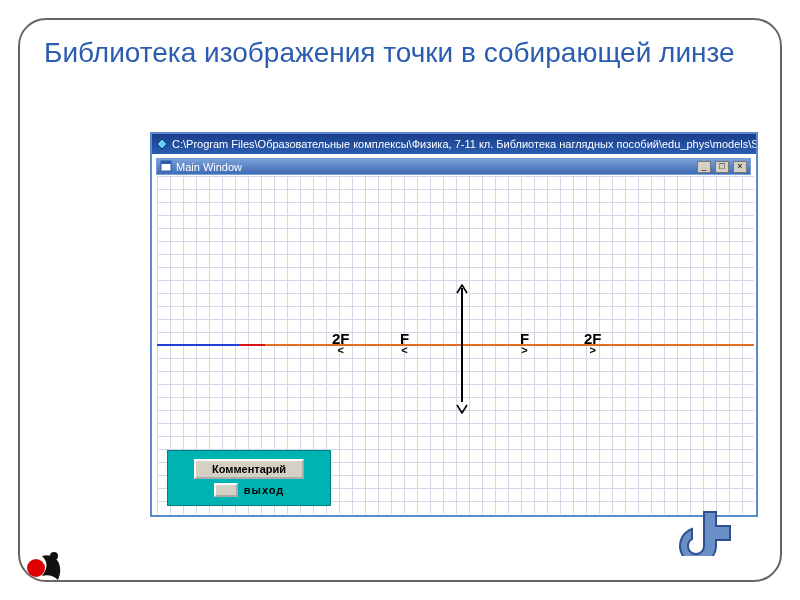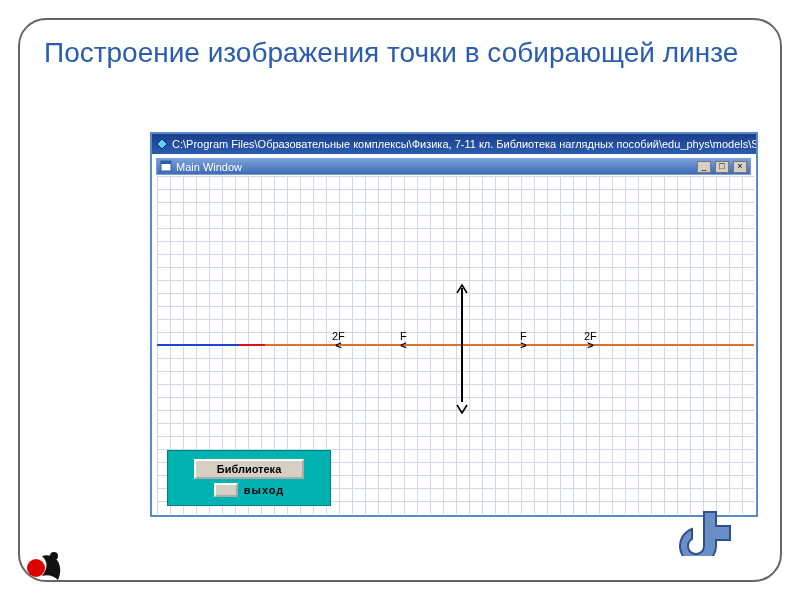--- a/index.html
+++ b/index.html
@@ -67,28 +67,28 @@
   }
   .panel-btn {
     width: 110px; height: 20px; background:#d6d0c4; border:2px outset #fff;
     font-size: 11px; font-weight:700; display:flex; align-items:center; justify-content:center;
   }
   .exit-row { display:flex; align-items:center; gap:6px; }
   .exit-box { width:24px; height:14px; background:#d6d0c4; border:2px outset #fff; }
   .exit-label { font-size:11px; font-weight:700; letter-spacing:1px; }
   .nav-icon { position:absolute; right: 40px; bottom: 24px; width: 62px; height: 52px; }
   .logo-icon { position:absolute; left: 24px; bottom: 10px; width: 44px; height: 44px; }
-  .focal-label { font-size: 11px; font-weight:400; }
+  .focal-label { font-size: 15px; font-weight:700; }
 </style>
 </head>
 <body>
 
 <div class="slide">
   <div class="frame">
-    <h1 class="title">Построение изображения точки в собирающей линзе</h1>
+    <h1 class="title">Библиотека изображения точки в собирающей линзе</h1>
 
     <div class="app-window">
       <div class="titlebar">
         <span class="icon">
           <svg viewBox="0 0 12 12" width="12" height="12">
               <polygon points="6,1 11,6 6,11 1,6" fill="#6cf" stroke="#036" stroke-width="1"></polygon>
             </svg>
         </span>
         <span>C:\Program Files\Образовательные комплексы\Физика, 7-11 кл. Библиотека наглядных пособий\edu_phys\models\Stratum\</span>
       </div>
@@ -140,21 +140,21 @@
               <polyline points="1,9 6,1 11,9" fill="none" stroke="#000" stroke-width="1.6"></polyline>
             </svg>
         </div>
         <div class="arrow" style="top:224px;">
           <svg viewBox="0 0 12 10" width="12" height="10">
               <polyline points="1,1 6,9 11,1" fill="none" stroke="#000" stroke-width="1.6"></polyline>
             </svg>
         </div>
 
         <div class="btn-panel">
-          <div class="panel-btn">Библиотека</div>
+          <div class="panel-btn">Комментарий</div>
           <div class="exit-row">
             <div class="exit-box"></div>
             <span class="exit-label">выход</span>
           </div>
         </div>
       </div>
     </div>
 
     <div class="nav-icon">
       <svg viewBox="0 0 62 52" width="62" height="52">

